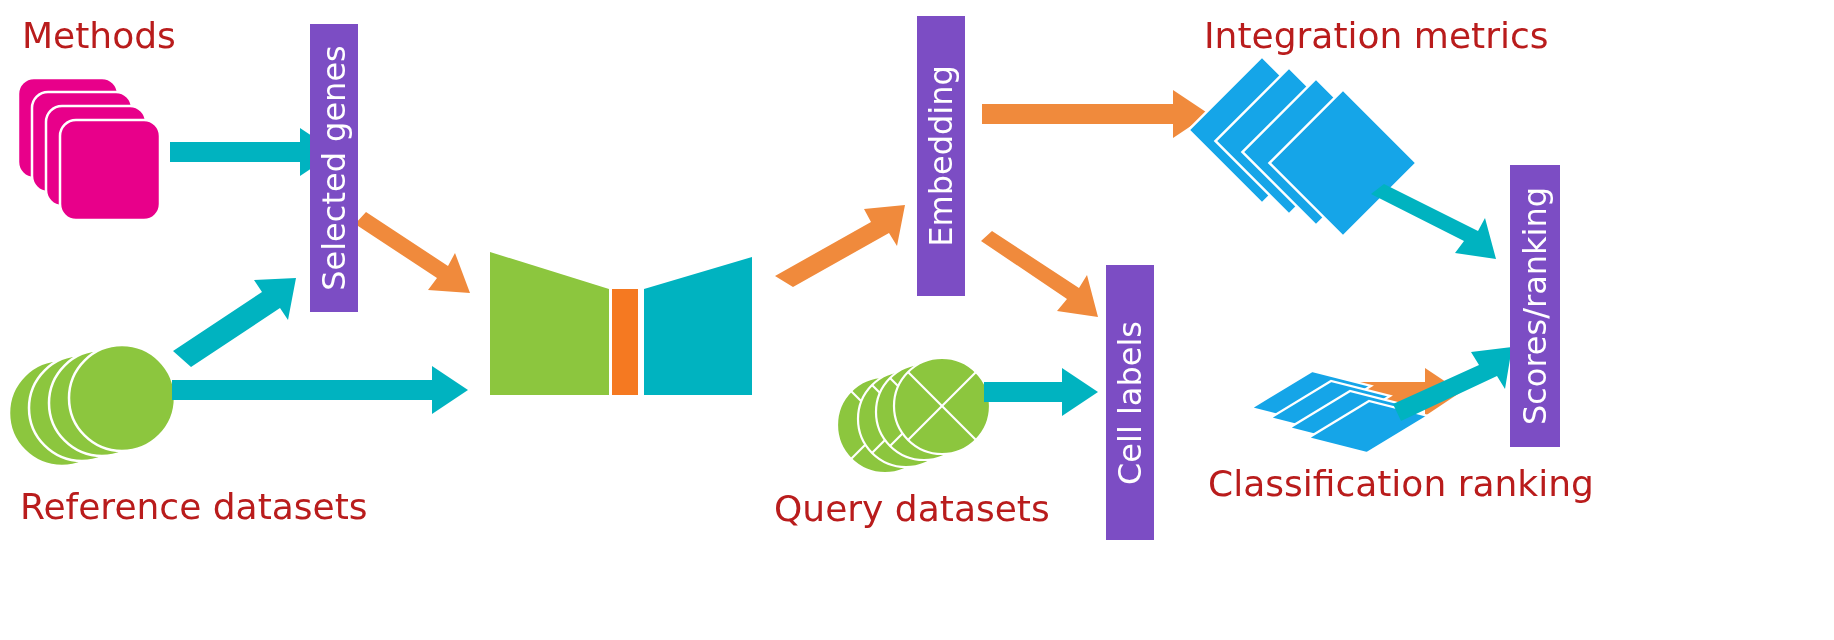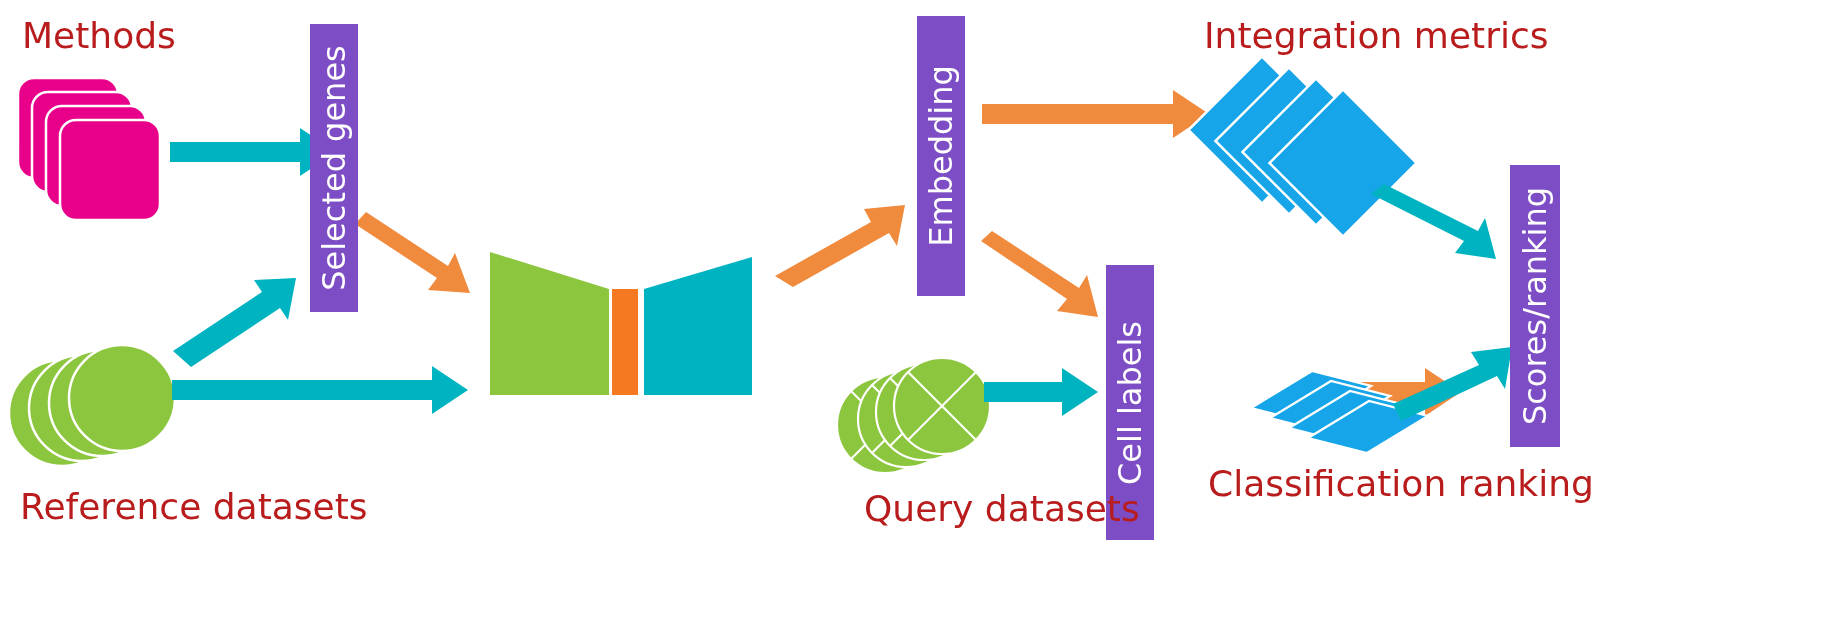--- a/index.html
+++ b/index.html
@@ -166,19 +166,19 @@
 
   <div class="vcol" style="left:1510px;top:165px;width:50px;height:282px;">
     <span style="font-size:32px;">Scores/ranking</span>
   </div>
 
   <div class="plain-label" style="left:22px;top:18px;font-size:36px;">Methods</div>
 
   <div class="plain-label" style="left:8px;top:489px;font-size:36px;margin-left:12px;">Reference datasets</div>
 
 
-  <div class="plain-label" style="left:864px;top:491px;font-size:36px;text-align:center;">Query datasets</div>
+  <div class="plain-label" style="left:774px;top:491px;font-size:36px;text-align:center;">Query datasets</div>
 
   <div class="plain-label" style="left:1204px;top:18px;font-size:36px;">Integration metrics</div>
 
   <div class="plain-label" style="left:1208px;top:466px;font-size:36px;">Classification ranking</div>
 
 </div>
 
 </body></html>

